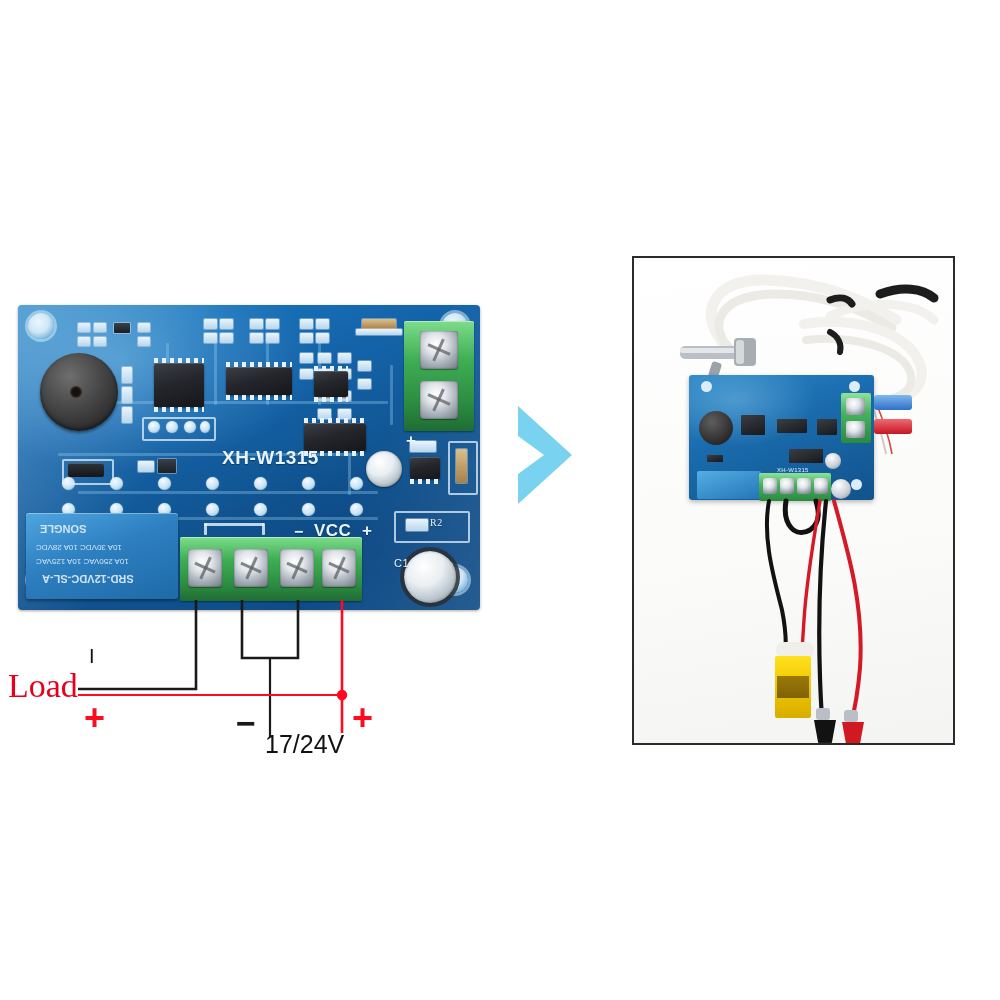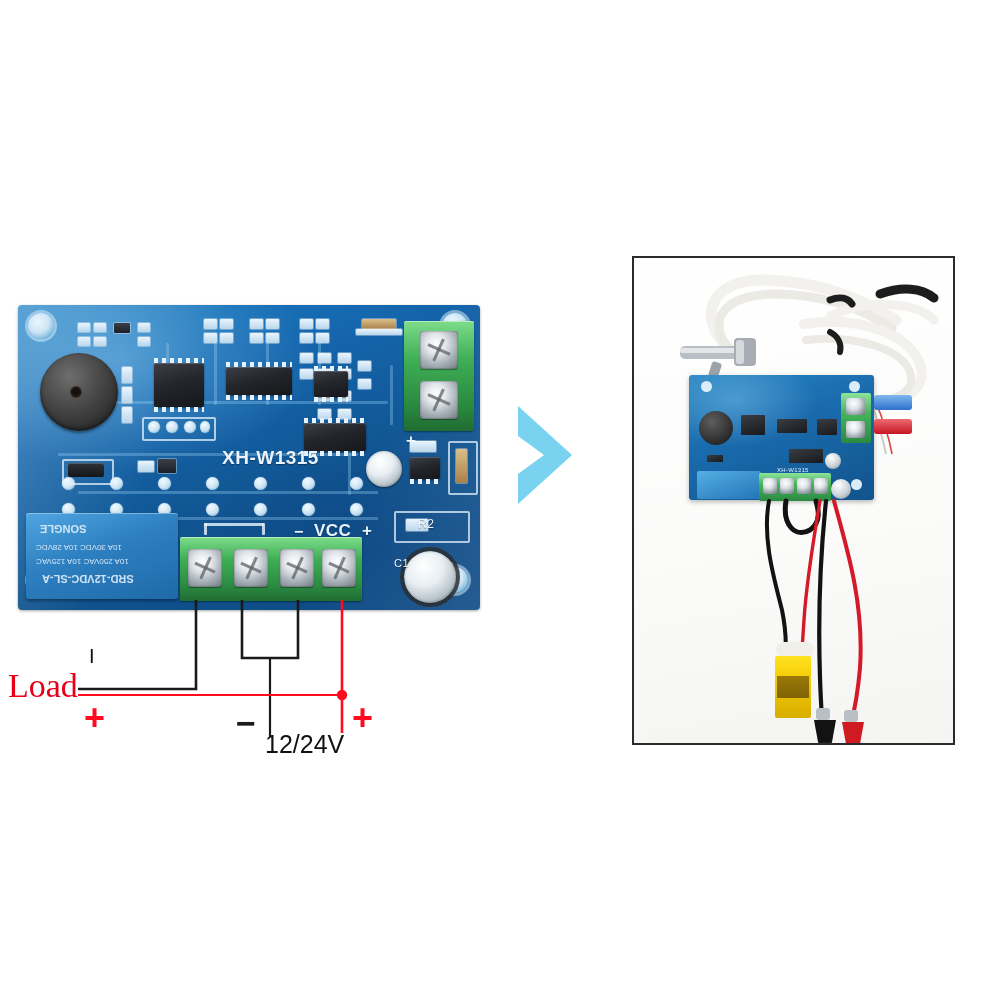--- a/index.html
+++ b/index.html
@@ -236,21 +236,21 @@
 
     <div class="ic" style="left:392px;top:152px;width:30px;height:22px;">
       <div class="legs" style="bottom:-5px;"></div>
     </div>
     <div class="smd" style="left:392px;top:136px;width:26px;height:11px;"></div>
     <div class="smd res" style="left:438px;top:144px;width:11px;height:34px;"></div>
     <div class="box-outline" style="left:430px;top:136px;width:26px;height:50px;"></div>
 
     <div class="box-outline" style="left:376px;top:206px;width:72px;height:28px;"></div>
     <div class="smd" style="left:388px;top:214px;width:22px;height:12px;"></div>
-    <div class="silk" style="left:400px;top:212px;font-size:12px;">R2</div>
+    <div class="silk" style="left:412px;top:212px;font-size:10px;font-family:Liberation Serif, serif;">R2</div>
 
     <div class="cap" style="left:386px;top:246px;width:52px;height:52px;">
       <div class="ring"></div>
     </div>
     <div class="silk" style="left:376px;top:252px;font-size:11px;">C1</div>
 
     <div class="relay" style="left:8px;top:208px;width:152px;height:86px;">
       <div class="rtxt" style="left:14px;top:10px;font-size:11px;font-weight:700;">SONGLE</div>
       <div class="rtxt" style="left:10px;top:30px;font-size:8px;">10A 30VDC   10A 28VDC</div>
       <div class="rtxt" style="left:10px;top:44px;font-size:8px;">10A 250VAC   10A 125VAC</div>
@@ -287,21 +287,21 @@
     <path d="M78,695 L342,695" stroke="#ff0a1f" stroke-width="2.2" fill="none"></path>
 
     <circle cx="342" cy="695" r="5.2" fill="#ff0a1f"></circle>
   </svg>
 
   <div class="lbl iletter" style="left:89px;top:645px;">I</div>
   <div class="lbl load" style="left:8px;top:667px;">Load</div>
   <div class="lbl plus" style="left:84px;top:700px;">+</div>
   <div class="lbl minus" style="left:236px;top:706px;">−</div>
   <div class="lbl plus" style="left:352px;top:700px;">+</div>
-  <div class="lbl volt" style="left:265px;top:730px;">12/24V</div>
+  <div class="lbl volt" style="left:265px;top:730px;">17/24V</div>
 
   <div class="photo">
 
     <svg style="position:absolute;left:0;top:0;" width="319" height="485" viewBox="0 0 319 485">
       <path d="M96,92 C60,58 78,20 132,22 C198,24 238,48 262,62" stroke="#f3f1ed" stroke-width="11" fill="none" stroke-linecap="round"></path>
       <path d="M96,92 C70,62 92,36 140,36 C196,36 236,56 258,70" stroke="#eceae5" stroke-width="9" fill="none" stroke-linecap="round"></path>
       <path d="M170,66 C222,58 274,74 286,106 C296,134 262,150 228,142" stroke="#f3f1ed" stroke-width="10" fill="none" stroke-linecap="round"></path>
       <path d="M172,82 C224,76 268,92 276,114 C284,136 254,148 224,140" stroke="#eceae5" stroke-width="8" fill="none" stroke-linecap="round"></path>
       <path d="M196,58 C236,40 282,44 300,62" stroke="#f3f1ed" stroke-width="9" fill="none" stroke-linecap="round"></path>
 

